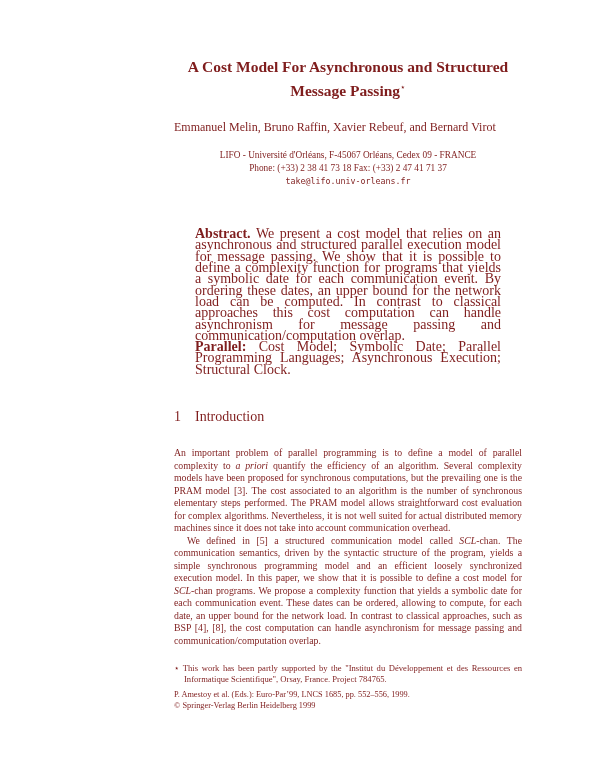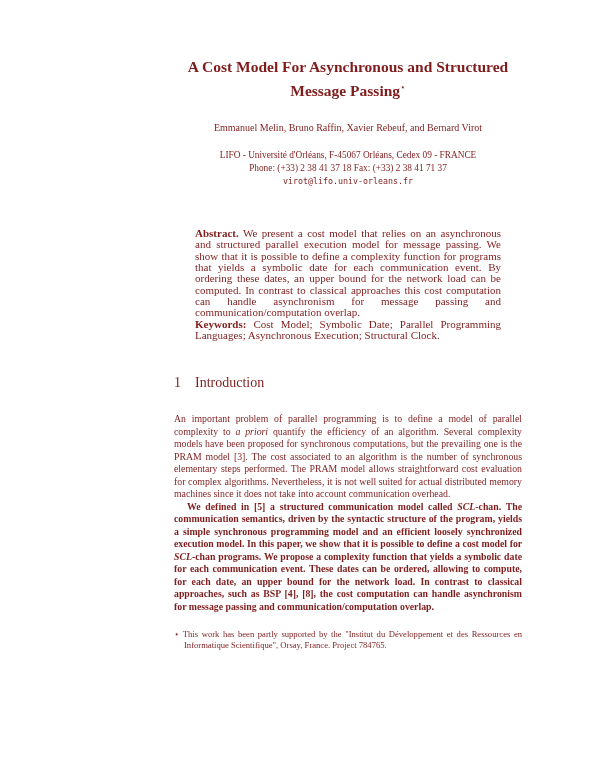--- a/index.html
+++ b/index.html
@@ -29,38 +29,37 @@
     font-size: 15.5px;
     font-weight: bold;
     line-height: 21px;
   }
   .title sup {
     font-size: 9px;
     font-weight: normal;
   }
   .authors {
     margin-top: 20px;
-    text-align: center;
-    font-size: 10px;
+    font-size: 12px;
     line-height: 13px;
   }
   .affiliation {
     margin-top: 15px;
     text-align: center;
     font-size: 9.3px;
     line-height: 13px;
   }
   .email {
     font-family: "DejaVu Sans Mono", "Liberation Mono", monospace;
     font-size: 8.3px;
   }
   .abstract {
     margin-top: 40px;
     padding: 0 21px;
-    font-size: 11px;
+    font-size: 14px;
     line-height: 11.3px;
     text-align: justify;
   }
   .abstract .kw {
     margin-top: 0;
   }
   .section-heading {
     margin-top: 34px;
     font-size: 14px;
     font-weight: normal;
@@ -74,21 +73,20 @@
     line-height: 12.5px;
     text-align: justify;
     margin: 0;
   }
   .body-par.first {
     margin-top: 22px;
     font-family: Liberation Serif, serif;
   }
   .body-par.indent {
     text-indent: 13px;
-    font-weight: bold;
   }
   .cal {
     font-style: italic;
   }
   .it {
     font-style: italic;
   }
   .footnote {
     margin-top: 16px;
     font-size: 8.6px;
@@ -117,41 +115,45 @@
 
     <div class="title">
       <span>A Cost Model For Asynchronous and Structured</span><br>
       <span>Message Passing</span><sup>⋆</sup>
     </div>
 
     <div class="authors">Emmanuel Melin, Bruno Raffin, Xavier Rebeuf, and Bernard Virot</div>
 
     <div class="affiliation">
       <span>LIFO - Université d'Orléans, F-45067 Orléans, Cedex 09 - FRANCE</span><br>
-      <span>Phone: (+33) 2 38 41 37 18 Fax: (+33) 2 38 41 71 37</span><br>
-      <span class="email">virot@lifo.univ-orleans.fr</span>
+      <span>Phone: (+33) 2 38 41 73 18 Fax: (+33) 2 47 41 71 37</span><br>
+      <span class="email">take@lifo.univ-orleans.fr</span>
     </div>
 
     <div class="abstract">
       <div>
         <b class="inl">Abstract.</b>
         <span>We present a cost model that relies on an asynchronous and structured parallel execution model for message passing. We show that it is possible to define a complexity function for programs that yields a symbolic date for each communication event. By ordering these dates, an upper bound for the network load can be computed. In contrast to classical approaches this cost computation can handle asynchronism for message passing and communication/computation overlap.</span>
       </div>
       <div class="kw">
-        <b class="inl">Keywords:</b><span> Cost Model; Symbolic Date; Parallel Programming Languages; Asynchronous Execution; Structural Clock.</span>
+        <b class="inl">Parallel:</b><span> Cost Model; Symbolic Date; Parallel Programming Languages; Asynchronous Execution; Structural Clock.</span>
       </div>
     </div>
 
     <div class="section-heading">
       <span class="sec-num">1</span><span>Introduction</span>
     </div>
 
     <p class="body-par first"><span>An important problem of parallel programming is to define a model of parallel complexity to </span><span class="it">a priori</span><span> quantify the efficiency of an algorithm. Several complexity models have been proposed for synchronous computations, but the prevailing one is the PRAM model [3]. The cost associated to an algorithm is the number of synchronous elementary steps performed. The PRAM model allows straightforward cost evaluation for complex algorithms. Nevertheless, it is not well suited for actual distributed memory machines since it does not take into account communication overhead.</span></p>
 
     <p class="body-par indent"><span>We defined in [5] a structured communication model called </span><span class="cal">SCL</span><span>-chan. The communication semantics, driven by the syntactic structure of the program, yields a simple synchronous programming model and an efficient loosely synchronized execution model. In this paper, we show that it is possible to define a cost model for </span><span class="cal">SCL</span><span>-chan programs. We propose a complexity function that yields a symbolic date for each communication event. These dates can be ordered, allowing to compute, for each date, an upper bound for the network load. In contrast to classical approaches, such as BSP [4], [8], the cost computation can handle asynchronism for message passing and communication/computation overlap.</span></p>
 
     <div class="footnote">
       <span>⋆</span><span> This work has been partly supported by the "Institut du Développement et des Ressources en Informatique Scientifique", Orsay, France. Project 784765.</span>
     </div>
 
   </div>
 
+  <div class="footer">
+    <div>P. Amestoy et al. (Eds.): Euro-Par’99, LNCS 1685, pp. 552–556, 1999.</div>
+    <div>© Springer-Verlag Berlin Heidelberg 1999</div>
+  </div>
 </div>
 
 </body></html>

